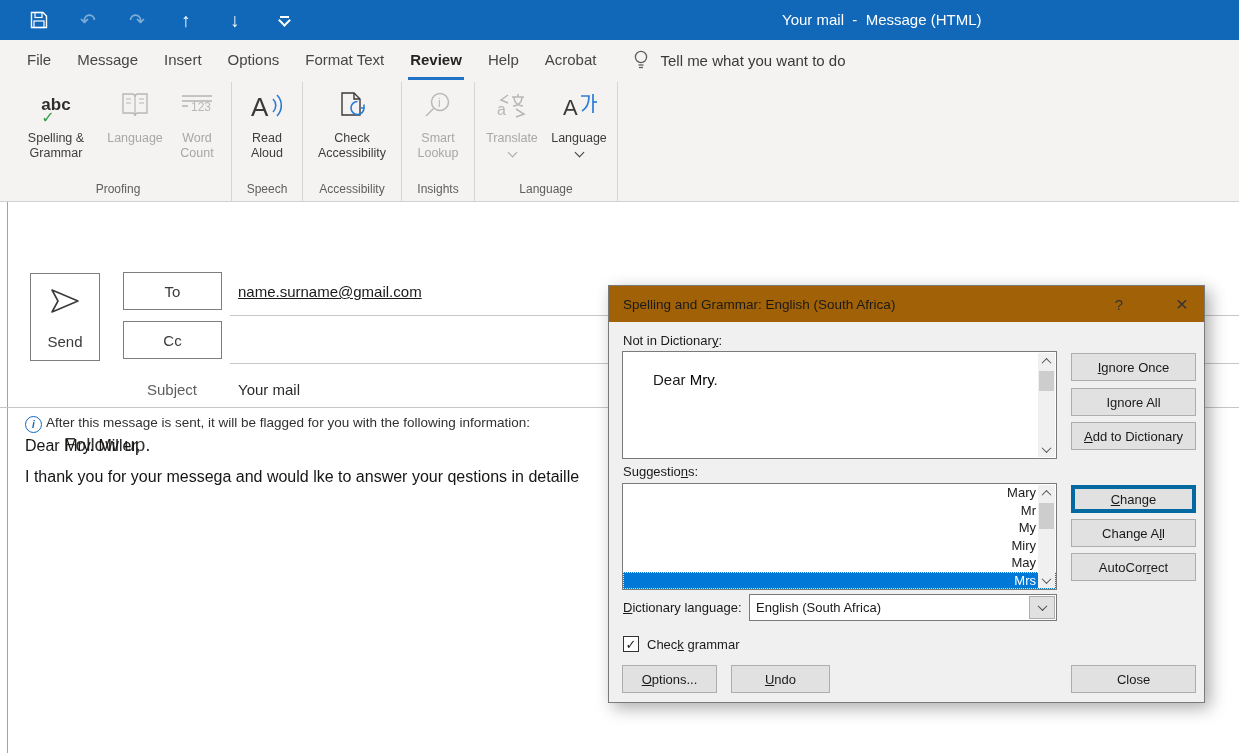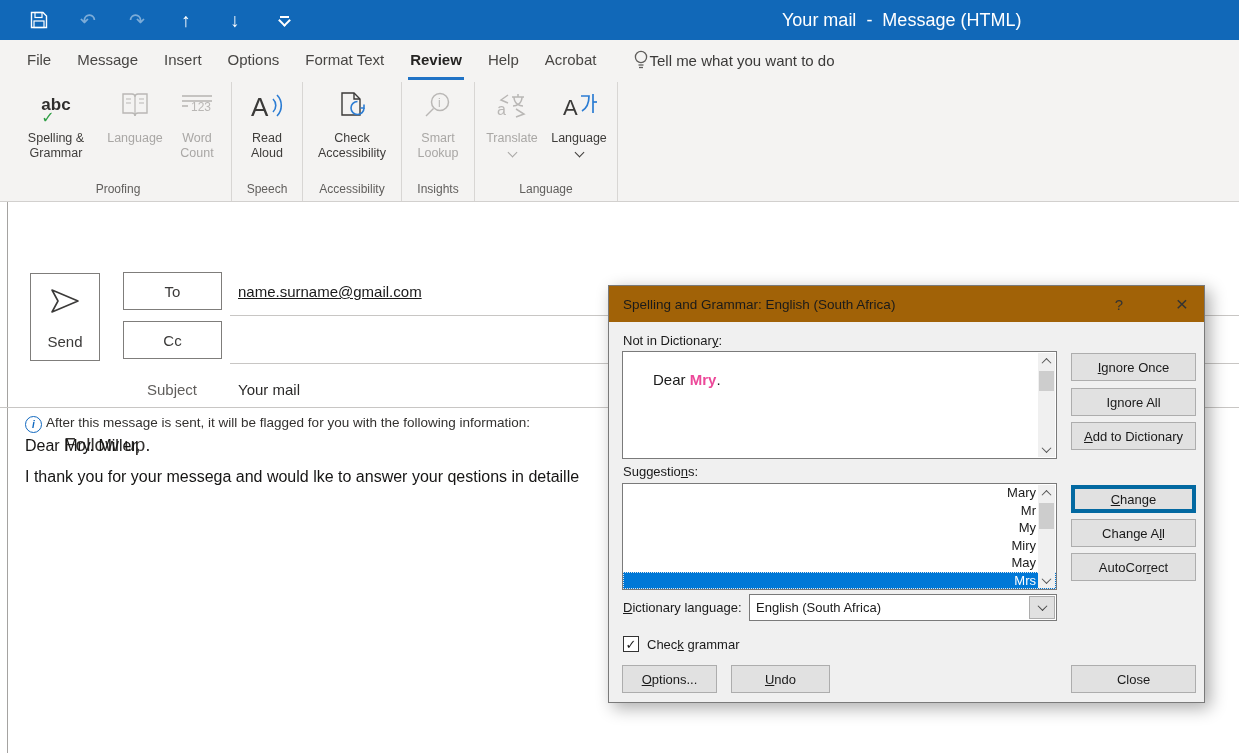--- a/index.html
+++ b/index.html
@@ -6,28 +6,28 @@
   .screen{position:relative;width:1239px;height:753px;overflow:hidden;background:#fff;}
 
   
   .titlebar{position:absolute;left:0;top:0;width:100%;height:40px;background:#1168b8;color:#fff;}
   .qat{position:absolute;left:28px;top:0;height:40px;display:flex;align-items:center;gap:27px;}
   .qat-btn{display:flex;align-items:center;justify-content:center;width:22px;height:22px;font-size:19px;line-height:1;cursor:default;}
   .qat-btn.dim{opacity:.45;}
   .qat-more{display:flex;flex-direction:column;align-items:center;gap:1px;}
   .qat-more .bar{width:9px;height:2px;background:#fff;}
   .chev{width:7px;height:7px;border-left:2px solid #fff;border-bottom:2px solid #fff;transform:rotate(-45deg);margin-top:-3px;}
-  .win-title{position:absolute;left:782px;top:0;height:40px;line-height:40px;font-size:18px;white-space:pre;}
+  .win-title{position:absolute;left:782px;top:0;height:40px;line-height:40px;font-size:15px;white-space:pre;}
 
   
   .menubar{position:absolute;left:0;top:40px;width:100%;height:40px;background:#f4f3f2;display:flex;align-items:center;padding-left:14px;box-sizing:border-box;font-size:15px;color:#484644;}
   .tab{position:relative;height:40px;line-height:40px;padding:0 13px;cursor:default;}
   .tab.active{color:#252423;font-weight:bold;}
   .tab.active::after{content:"";position:absolute;left:11px;right:11px;bottom:0;height:3px;background:#2073c6;}
-  .tellme{display:flex;align-items:center;margin-left:24px;color:#3b3a39;font-size:15px;}
+  .tellme{display:flex;align-items:center;gap:11px;margin-left:24px;color:#3b3a39;font-size:15px;}
   .bulb{flex:none;}
 
   
   .ribbon{position:absolute;left:0;top:80px;width:100%;height:122px;background:#f4f3f2;border-bottom:1px solid #d2d0ce;box-sizing:border-box;display:flex;align-items:stretch;padding:2px 0 0 5px;}
   .rgroup{display:flex;flex-direction:column;border-right:1px solid #d8d6d4;padding:0 4px;}
   .rbtns{flex:1;display:flex;align-items:stretch;}
   .rlabel{height:19px;line-height:15px;text-align:center;font-size:12px;color:#605e5c;}
   .rbtn{display:flex;flex-direction:column;align-items:center;padding-top:7px;font-size:12.5px;line-height:15px;color:#3f3d3b;text-align:center;cursor:default;}
   .rbtn .ric{height:40px;display:flex;align-items:flex-start;justify-content:center;padding-top:2px;}
   .rbtn.disabled{color:#a9a7a5;}
@@ -54,21 +54,21 @@
 
   
   .dialog{position:absolute;left:608px;top:285px;width:597px;height:418px;background:#f0f0f0;border:1px solid #7a7a7a;box-shadow:5px 5px 16px rgba(0,0,0,.33);box-sizing:border-box;font-size:13px;color:#1a1a1a;z-index:50;}
   .dlg-title{position:absolute;left:0;top:0;right:0;height:36px;background:#a16207;display:flex;align-items:center;padding-left:14px;font-size:13.5px;color:#1a1a1a;}
   .dlg-help{position:absolute;left:495px;top:0;width:30px;height:36px;display:flex;align-items:center;justify-content:center;font-size:15px;color:#333;}
   .dlg-x{position:absolute;left:551px;top:0;width:44px;height:36px;display:flex;align-items:center;justify-content:center;font-size:21px;font-weight:300;color:#333;}
   .dlg-label{position:absolute;font-size:13px;color:#1a1a1a;}
   .u{text-decoration:underline;}
 
   .nid-box{position:absolute;left:13px;top:65px;width:435px;height:108px;background:#fff;border:1px solid #7a7a7a;box-sizing:border-box;font-size:15px;padding:2px 20px 2px 5px;white-space:pre;}
-  .err{color:#ec4899;font-weight:bold;text-align:center;}
+  .err{color:#000000;font-weight:normal;text-align:center;}
   .vscroll{position:absolute;top:1px;right:1px;bottom:1px;width:17px;background:#f0f0f0;}
   .vs-arrow{position:absolute;left:0;width:17px;height:16px;display:flex;align-items:center;justify-content:center;}
   .vs-arrow.up{top:0;} .vs-arrow.down{bottom:0;}
   .sc-chev{width:6px;height:6px;border-left:1.5px solid #555;border-top:1.5px solid #555;}
   .sc-chev.u2{transform:rotate(45deg) translate(1px,1px);}
   .sc-chev.d2{transform:rotate(-135deg) translate(1px,1px);}
   .vs-thumb{position:absolute;left:1px;width:15px;background:#cdcdcd;}
 
   .win-btn{position:absolute;width:125px;height:28px;background:#e1e1e1;border:1px solid #adadad;box-sizing:border-box;display:flex;align-items:center;justify-content:center;font-size:13px;color:#1a1a1a;}
   .win-btn.default{border:4px solid #0369a1;}

